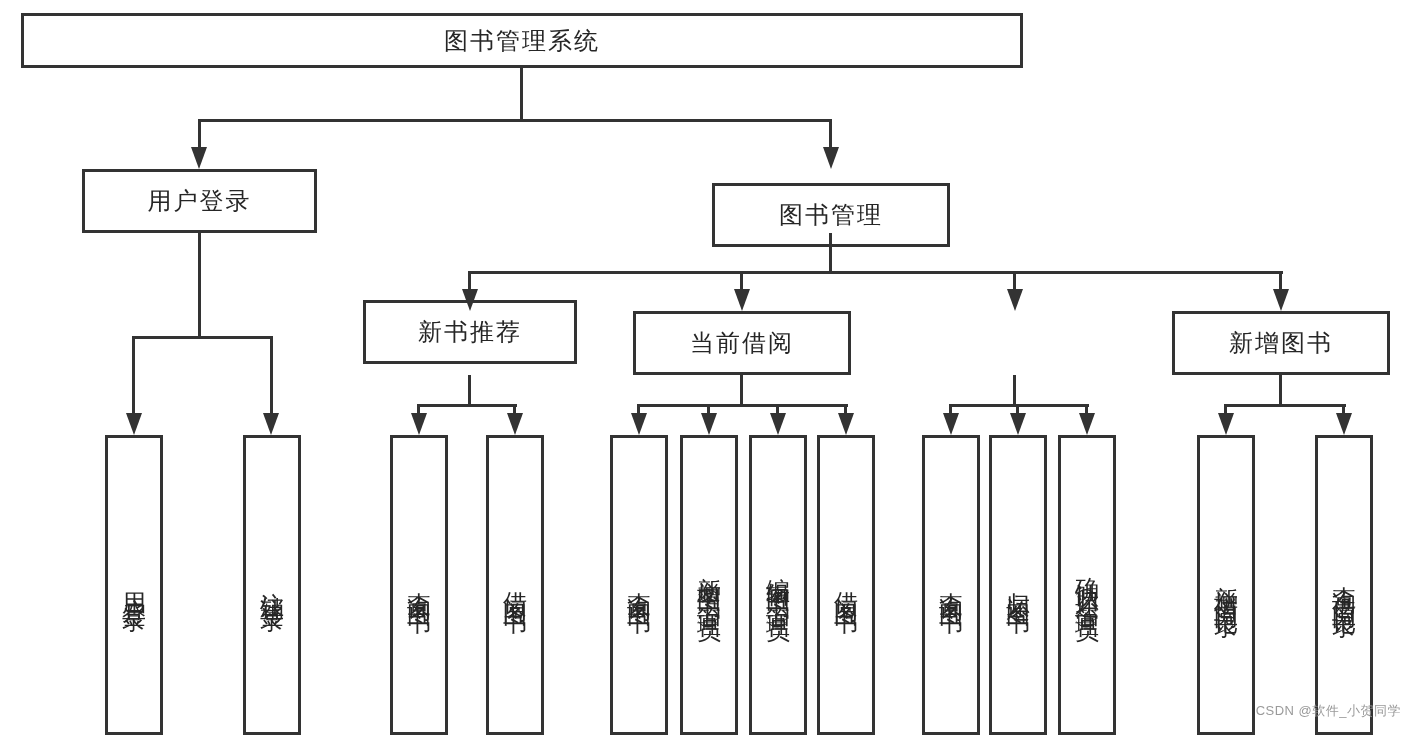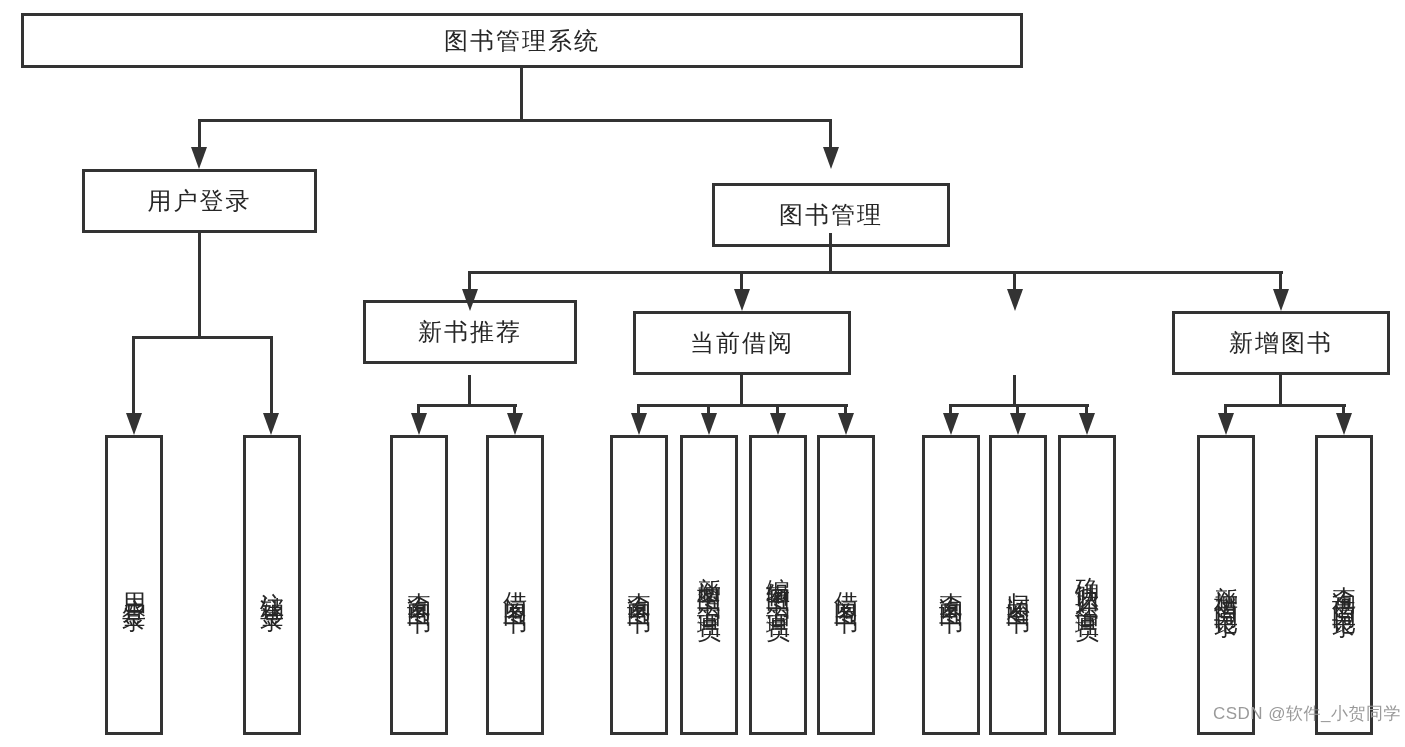--- a/index.html
+++ b/index.html
@@ -21,21 +21,21 @@
   .vtext{
     writing-mode:vertical-rl;text-orientation:mixed;
     font-size:24px;letter-spacing:6px;color:var(--text);line-height:1;
   }
   .vl{position:absolute;width:3px;background:var(--line);}
   .hl{position:absolute;height:3px;background:var(--line);}
   .ah{position:absolute;width:0;height:0;
       border-left:8px solid transparent;border-right:8px solid transparent;
       border-top:22px solid var(--line);}
   .watermark{
-    position:absolute;right:4px;top:702px;font-size:17px;letter-spacing:0.5px;
+    position:absolute;right:4px;top:702px;font-size:13px;letter-spacing:0.5px;
     color:#9a9a9a;white-space:nowrap;
   }
 </style>
 </head>
 <body>
 
 <div class="canvas">
 
   <div class="node" style="left:21px;top:13px;width:1002px;height:55px">
     <span>图书管理系统</span>

